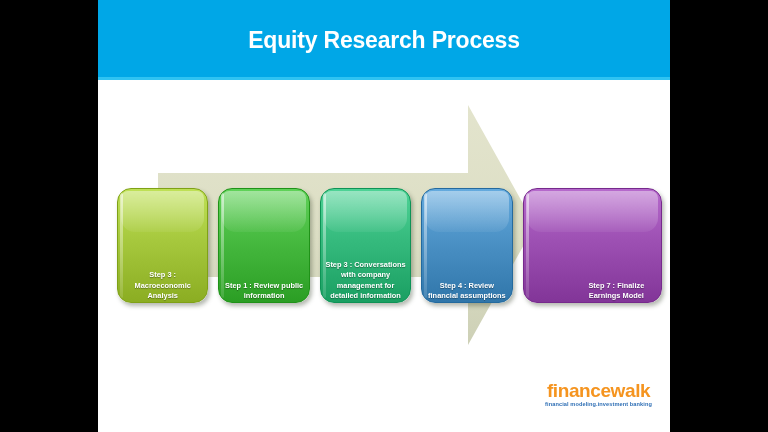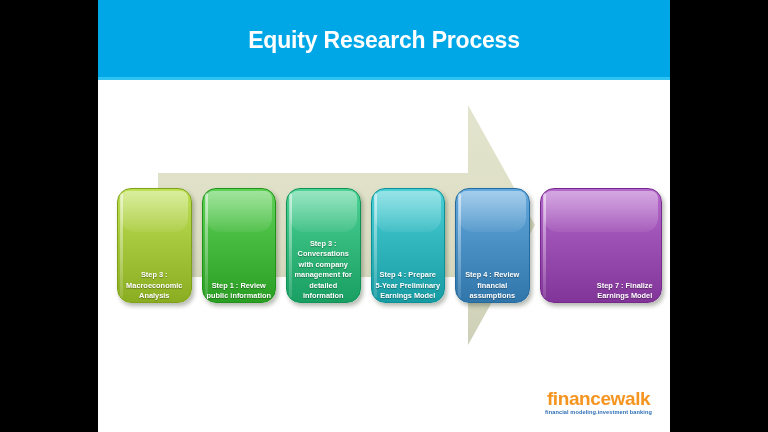--- a/index.html
+++ b/index.html
@@ -136,21 +136,21 @@
     text-align: center;
     padding: 0 4px;
     text-shadow: 0 1px 1px rgba(0,0,0,0.35);
     word-break: break-word;
   }
 
   
   #logo {
     position: absolute;
     right: 18px;
-    bottom: 16px;
+    bottom: 24px;
     text-align: center;
   }
   #logo-name {
     color: #f5941f;
     font-size: 19px;
     font-weight: bold;
     letter-spacing: -0.4px;
     line-height: 1;
   }
   #logo-tag {
@@ -192,23 +192,20 @@
     <div id="steps">
       <div class="step" style="background: linear-gradient(rgb(191, 225, 86) 0%, rgb(165, 199, 60) 48%, rgb(139, 173, 34) 100%); border: 1px solid rgb(127, 161, 22);">
         <span class="step-label">Step 3 : Macroeconomic Analysis</span>
       </div>
       <div class="step" style="background: linear-gradient(rgb(95, 210, 88) 0%, rgb(69, 184, 62) 48%, rgb(43, 158, 36) 100%); border: 1px solid rgb(31, 146, 24);">
         <span class="step-label">Step 1 : Review public information</span>
       </div>
       <div class="step" style="background: linear-gradient(rgb(78, 211, 150) 0%, rgb(52, 185, 124) 48%, rgb(26, 159, 98) 100%); border: 1px solid rgb(14, 147, 86);">
         <span class="step-label">Step 3 : Conversations with company management for detailed information</span>
       </div>
-      <div class="step" style="background: linear-gradient(rgb(76, 208, 215) 0%, rgb(50, 182, 189) 48%, rgb(24, 156, 163) 100%); border: 1px solid rgb(12, 144, 151);">
-        <span class="step-label">Step 4 : Prepare 5-Year Preliminary Earnings Model</span>
-      </div>
       <div class="step" style="background: linear-gradient(rgb(100, 170, 222) 0%, rgb(74, 144, 196) 48%, rgb(48, 118, 170) 100%); border: 1px solid rgb(36, 106, 158);">
         <span class="step-label">Step 4 : Review financial assumptions</span>
       </div>
       <div class="step" style="background: linear-gradient(rgb(182, 105, 204) 0%, rgb(156, 79, 178) 48%, rgb(130, 53, 152) 100%); border: 1px solid rgb(118, 41, 140); padding-left: 48px;">
         <span class="step-label">Step 7 : Finalize Earnings Model</span>
       </div>
     </div>
 
     <div id="logo">
       <div id="logo-name" style="color: rgb(245, 148, 31);">financewalk</div>

